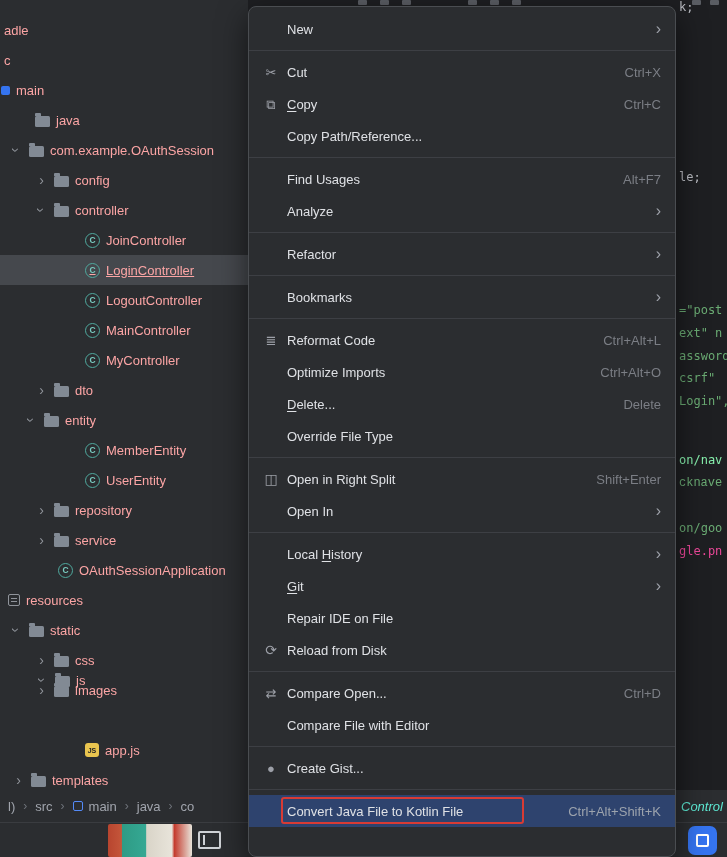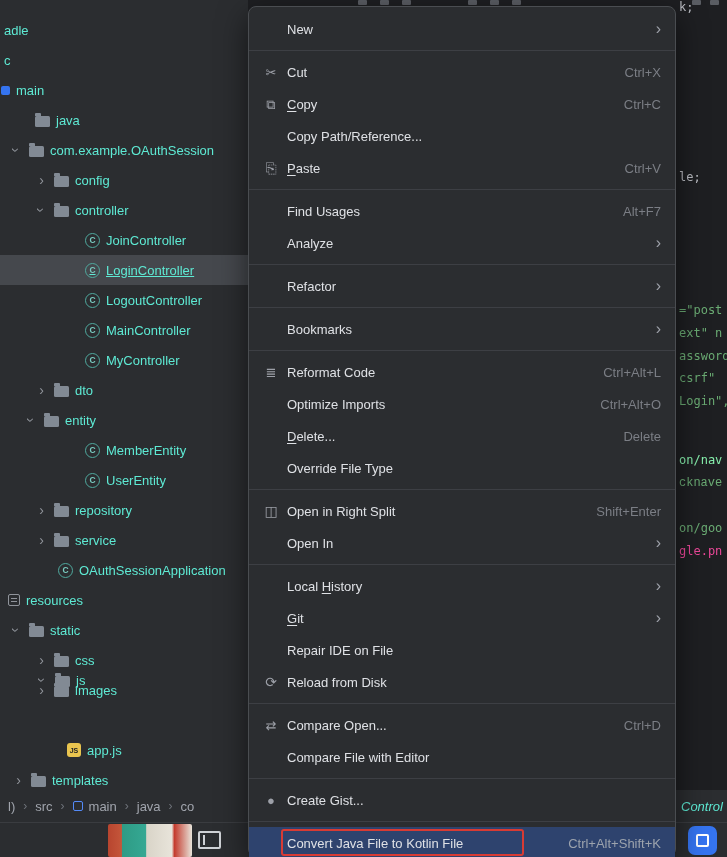--- a/index.html
+++ b/index.html
@@ -5,21 +5,21 @@
   * { margin:0; padding:0; box-sizing:border-box; }
   html,body { background:#1e1f22; }
   .screen {
     position:relative; width:727px; height:857px; overflow:hidden;
     background:#1e1f22; font-family:"Liberation Sans", sans-serif;
     -webkit-font-smoothing:antialiased;
   }
   
   .left-bg { position:absolute; left:0; top:0; width:248px; height:857px; background:#2b2d30; }
   .tree { position:absolute; left:0; top:0; width:248px; height:792px; overflow:hidden;
-          font-size:13px; color:#5eead4; }
+          font-size:13px; color:#fca5a5; }
   .trow { position:absolute; left:0; width:100%; height:30px; display:flex; align-items:center; gap:6px; }
   .trow.selected { background:#45484d;text-decoration:underline; }
   .tlbl { white-space:nowrap; }
   .chev { flex:none; width:13px; text-align:center; color:#90949b; font-size:14px; line-height:1; }
   .chev::before { content:"›"; display:inline-block; }
   .chev.down::before { transform:rotate(90deg); }
   .ic-folder { flex:none; width:15px; height:11px; background:#828a94; border-radius:1.5px; position:relative; margin-top:2px; }
   .ic-folder::before { content:""; position:absolute; top:-3px; left:0; width:6px; height:3px; background:#828a94; border-radius:1px 1px 0 0; }
   .ic-class { flex:none; width:15px; height:15px; border-radius:50%; border:1.5px solid #4fa99e;
               display:flex; align-items:center; justify-content:center;
@@ -212,21 +212,21 @@
     <div class="trow" style="top:675px;padding-left:35px">
       <span class="chev"></span>
       <span class="ic-folder"></span>
       <span class="tlbl">images</span>
     </div>
     <div class="trow" style="top:665px;padding-left:36px">
       <span class="chev down"></span>
       <span class="ic-folder"></span>
       <span class="tlbl">js</span>
     </div>
-    <div class="trow" style="top:735px;padding-left:67px">
+    <div class="trow" style="top:735px;padding-left:85px">
       <span class="ic-js"></span>
       <span class="tlbl">app.js</span>
     </div>
     <div class="trow" style="top:765px;padding-left:12px">
       <span class="chev"></span>
       <span class="ic-folder"></span>
       <span class="tlbl">templates</span>
     </div>
   </div>
 
@@ -271,26 +271,20 @@
     <div class="mitem">
       <span class="mi g-copy"></span>
       <span class="ml"><u>C</u>opy</span>
       <span class="msp"></span>
       <span class="ms">Ctrl+C</span>
     </div>
     <div class="mitem">
       <span class="mi"></span>
       <span class="ml">Copy Path/Reference...</span>
     </div>
-    <div class="mitem">
-      <span class="mi g-paste"></span>
-      <span class="ml"><u>P</u>aste</span>
-      <span class="msp"></span>
-      <span class="ms">Ctrl+V</span>
-    </div>
     <div class="msep"></div>
 
     <div class="mitem">
       <span class="mi"></span>
       <span class="ml">Find Usages</span>
       <span class="msp"></span>
       <span class="ms">Alt+F7</span>
     </div>
     <div class="mitem">
       <span class="mi"></span>

